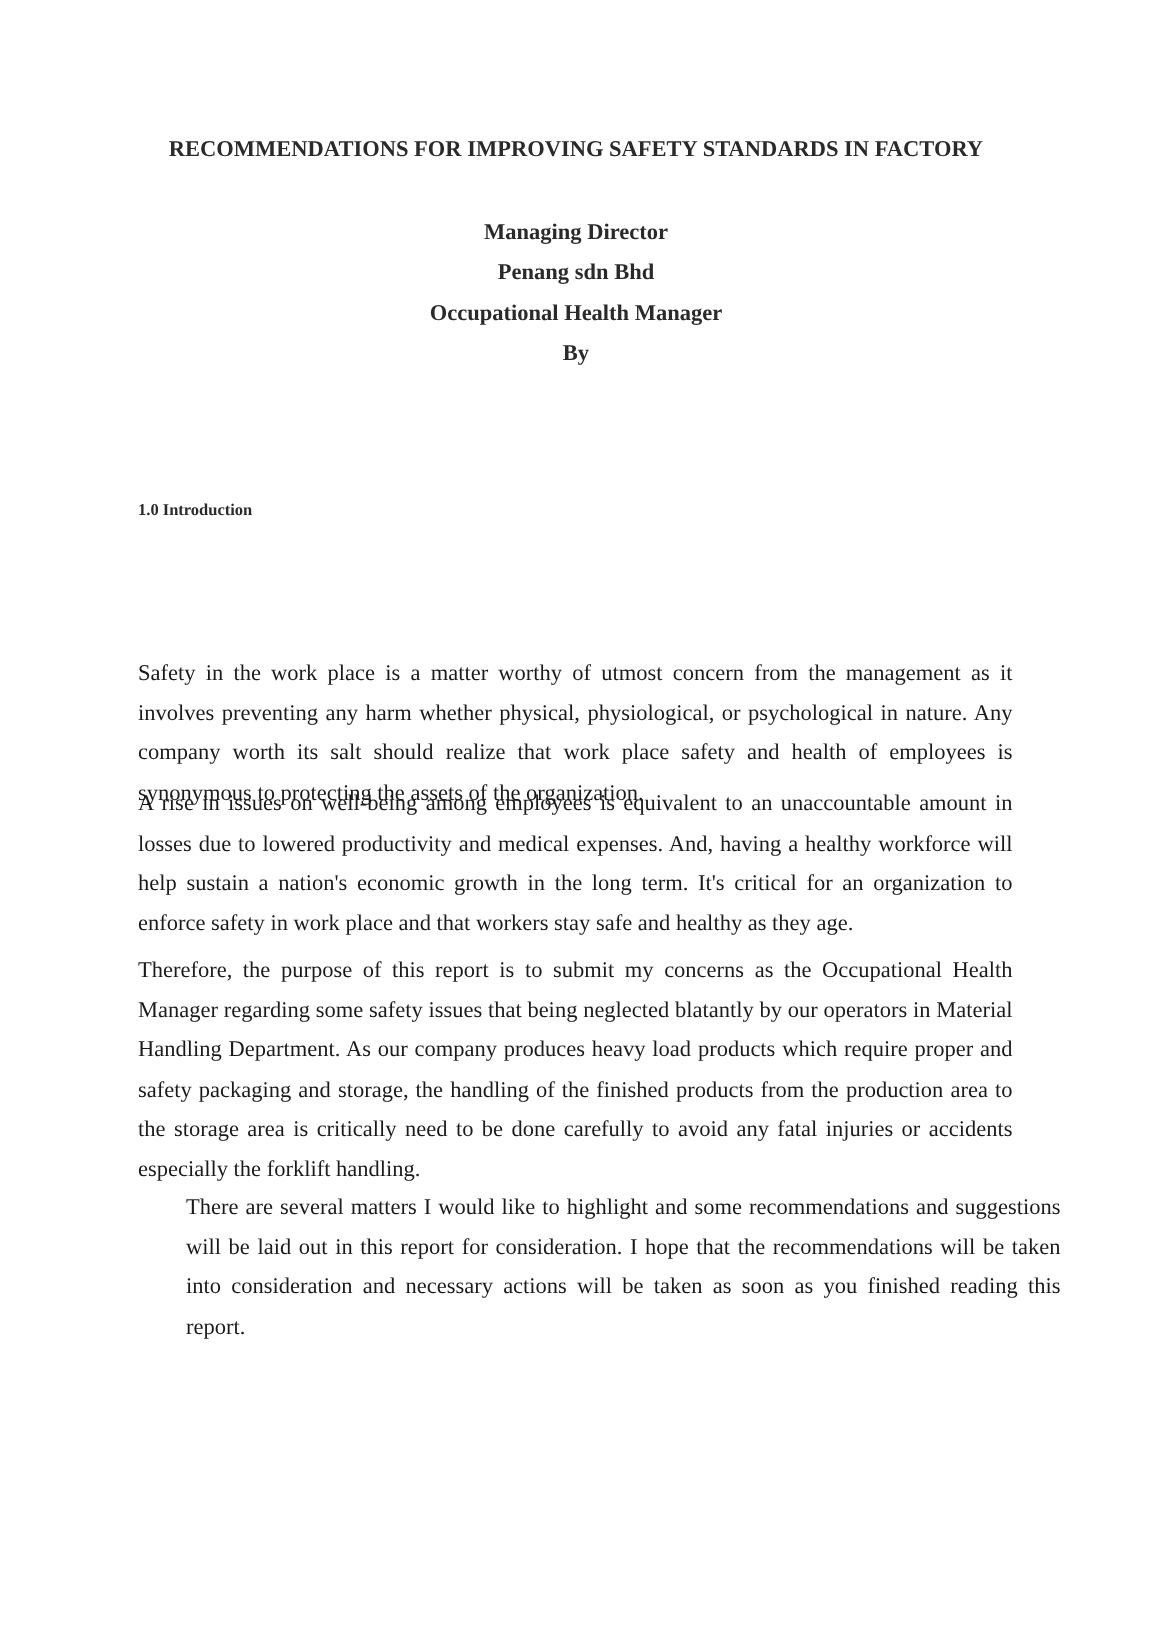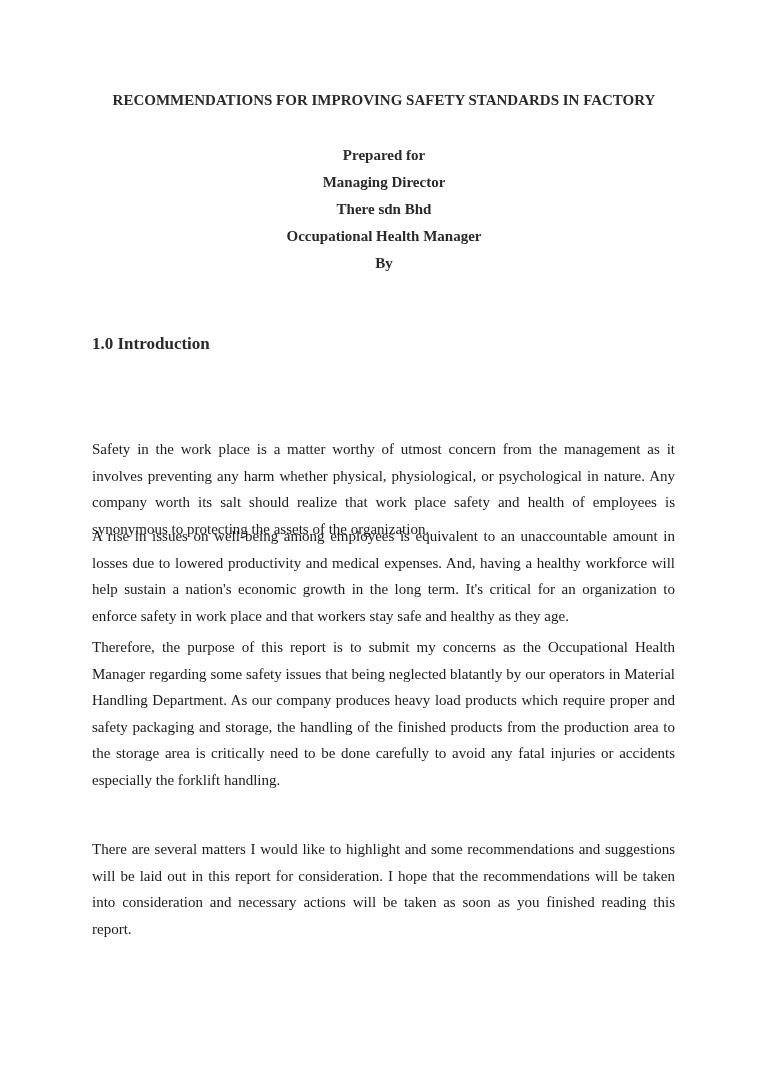--- a/index.html
+++ b/index.html
@@ -48,51 +48,50 @@
     .cover .line {
       display: block;
       height: 27px;
       line-height: 18px;
     }
     .section-heading {
       position: absolute;
       left: 92px;
       top: 334px;
       margin: 0;
-      font-size: 17px;
+      font-size: 11px;
       font-weight: bold;
       color: #2a2a2a;
     }
     .body-text {
       position: absolute;
       left: 92px;
       width: 583px;
       margin: 0;
       font-size: 15px;
       line-height: 26.6px;
       text-align: justify;
       color: #1a1a1a;
     }
     #p1 { top: 437px; }
     #p2 { top: 523px; }
     #p3 { top: 634px; }
-    #p4 { top: 836px; }
+    #p4 { top: 792px; margin-left: 32px; }
     #p1 { top: 436px; }
   </style>
 </head>
 <body>
 
 <div class="page">
 
   <h1 class="title">RECOMMENDATIONS FOR IMPROVING SAFETY STANDARDS IN FACTORY</h1>
 
   <div class="cover">
-    <span class="line">Prepared for</span>
     <span class="line">Managing Director</span>
-    <span class="line">There sdn Bhd</span>
+    <span class="line">Penang sdn Bhd</span>
     <span class="line">Occupational Health Manager</span>
     <span class="line">By</span>
   </div>
 
   <h2 class="section-heading">1.0 Introduction</h2>
 
   <p class="body-text" id="p1">Safety in the work place is a matter worthy of utmost concern from the management as it involves preventing any harm whether physical, physiological, or psychological in nature. Any company worth its salt should realize that work place safety and health of employees is synonymous to protecting the assets of the organization.</p>
 
   <p class="body-text" id="p2">A rise in issues on well-being among employees is equivalent to an unaccountable amount in losses due to lowered productivity and medical expenses. And, having a healthy workforce will help sustain a nation's economic growth in the long term. It's critical for an organization to enforce safety in work place and that workers stay safe and healthy as they age.</p>
 

